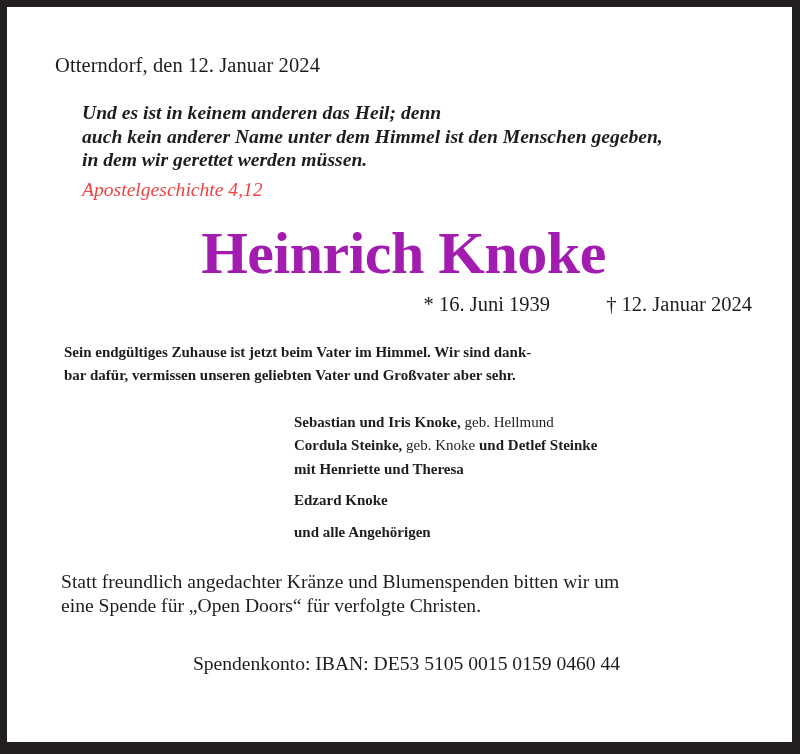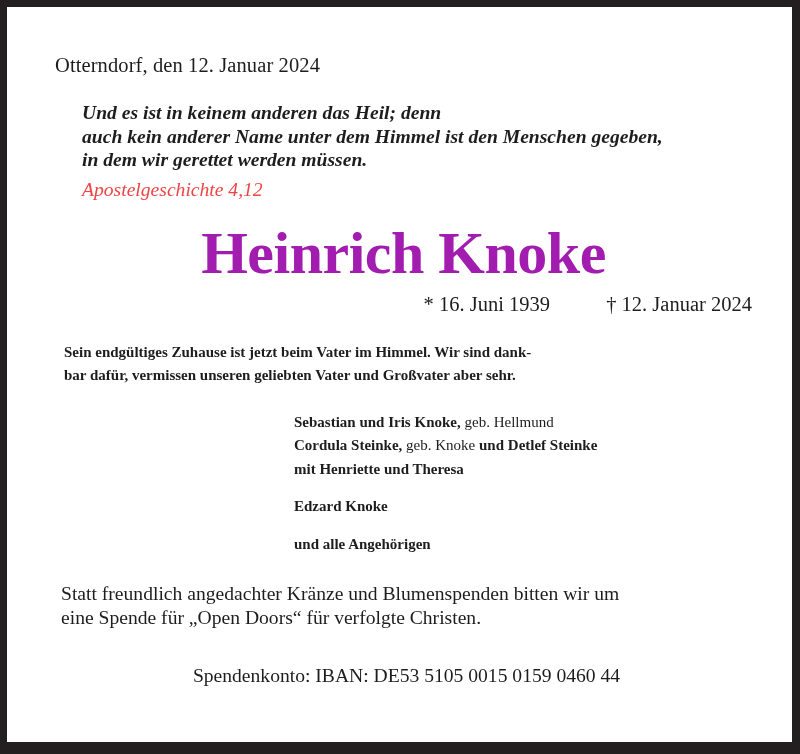--- a/index.html
+++ b/index.html
@@ -106,21 +106,21 @@
 
   
   .survivors {
     margin-top: 23px;
     padding-left: 239px;
     font-size: 15px;
     line-height: 23.5px;
     color: #1d1d1d;
   }
   .survivors .row { white-space: nowrap; }
-  .survivors .row.spaced { margin-top: 14px; }
+  .survivors .row.spaced { margin-top: 8px; }
   .survivors b { font-weight: bold; }
   .survivors span.reg { font-weight: normal; }
 
   
   .para {
     font-size: 19.6px;
     line-height: 23.6px;
     color: #1d1d1d;
     padding-left: 6px;
   }

